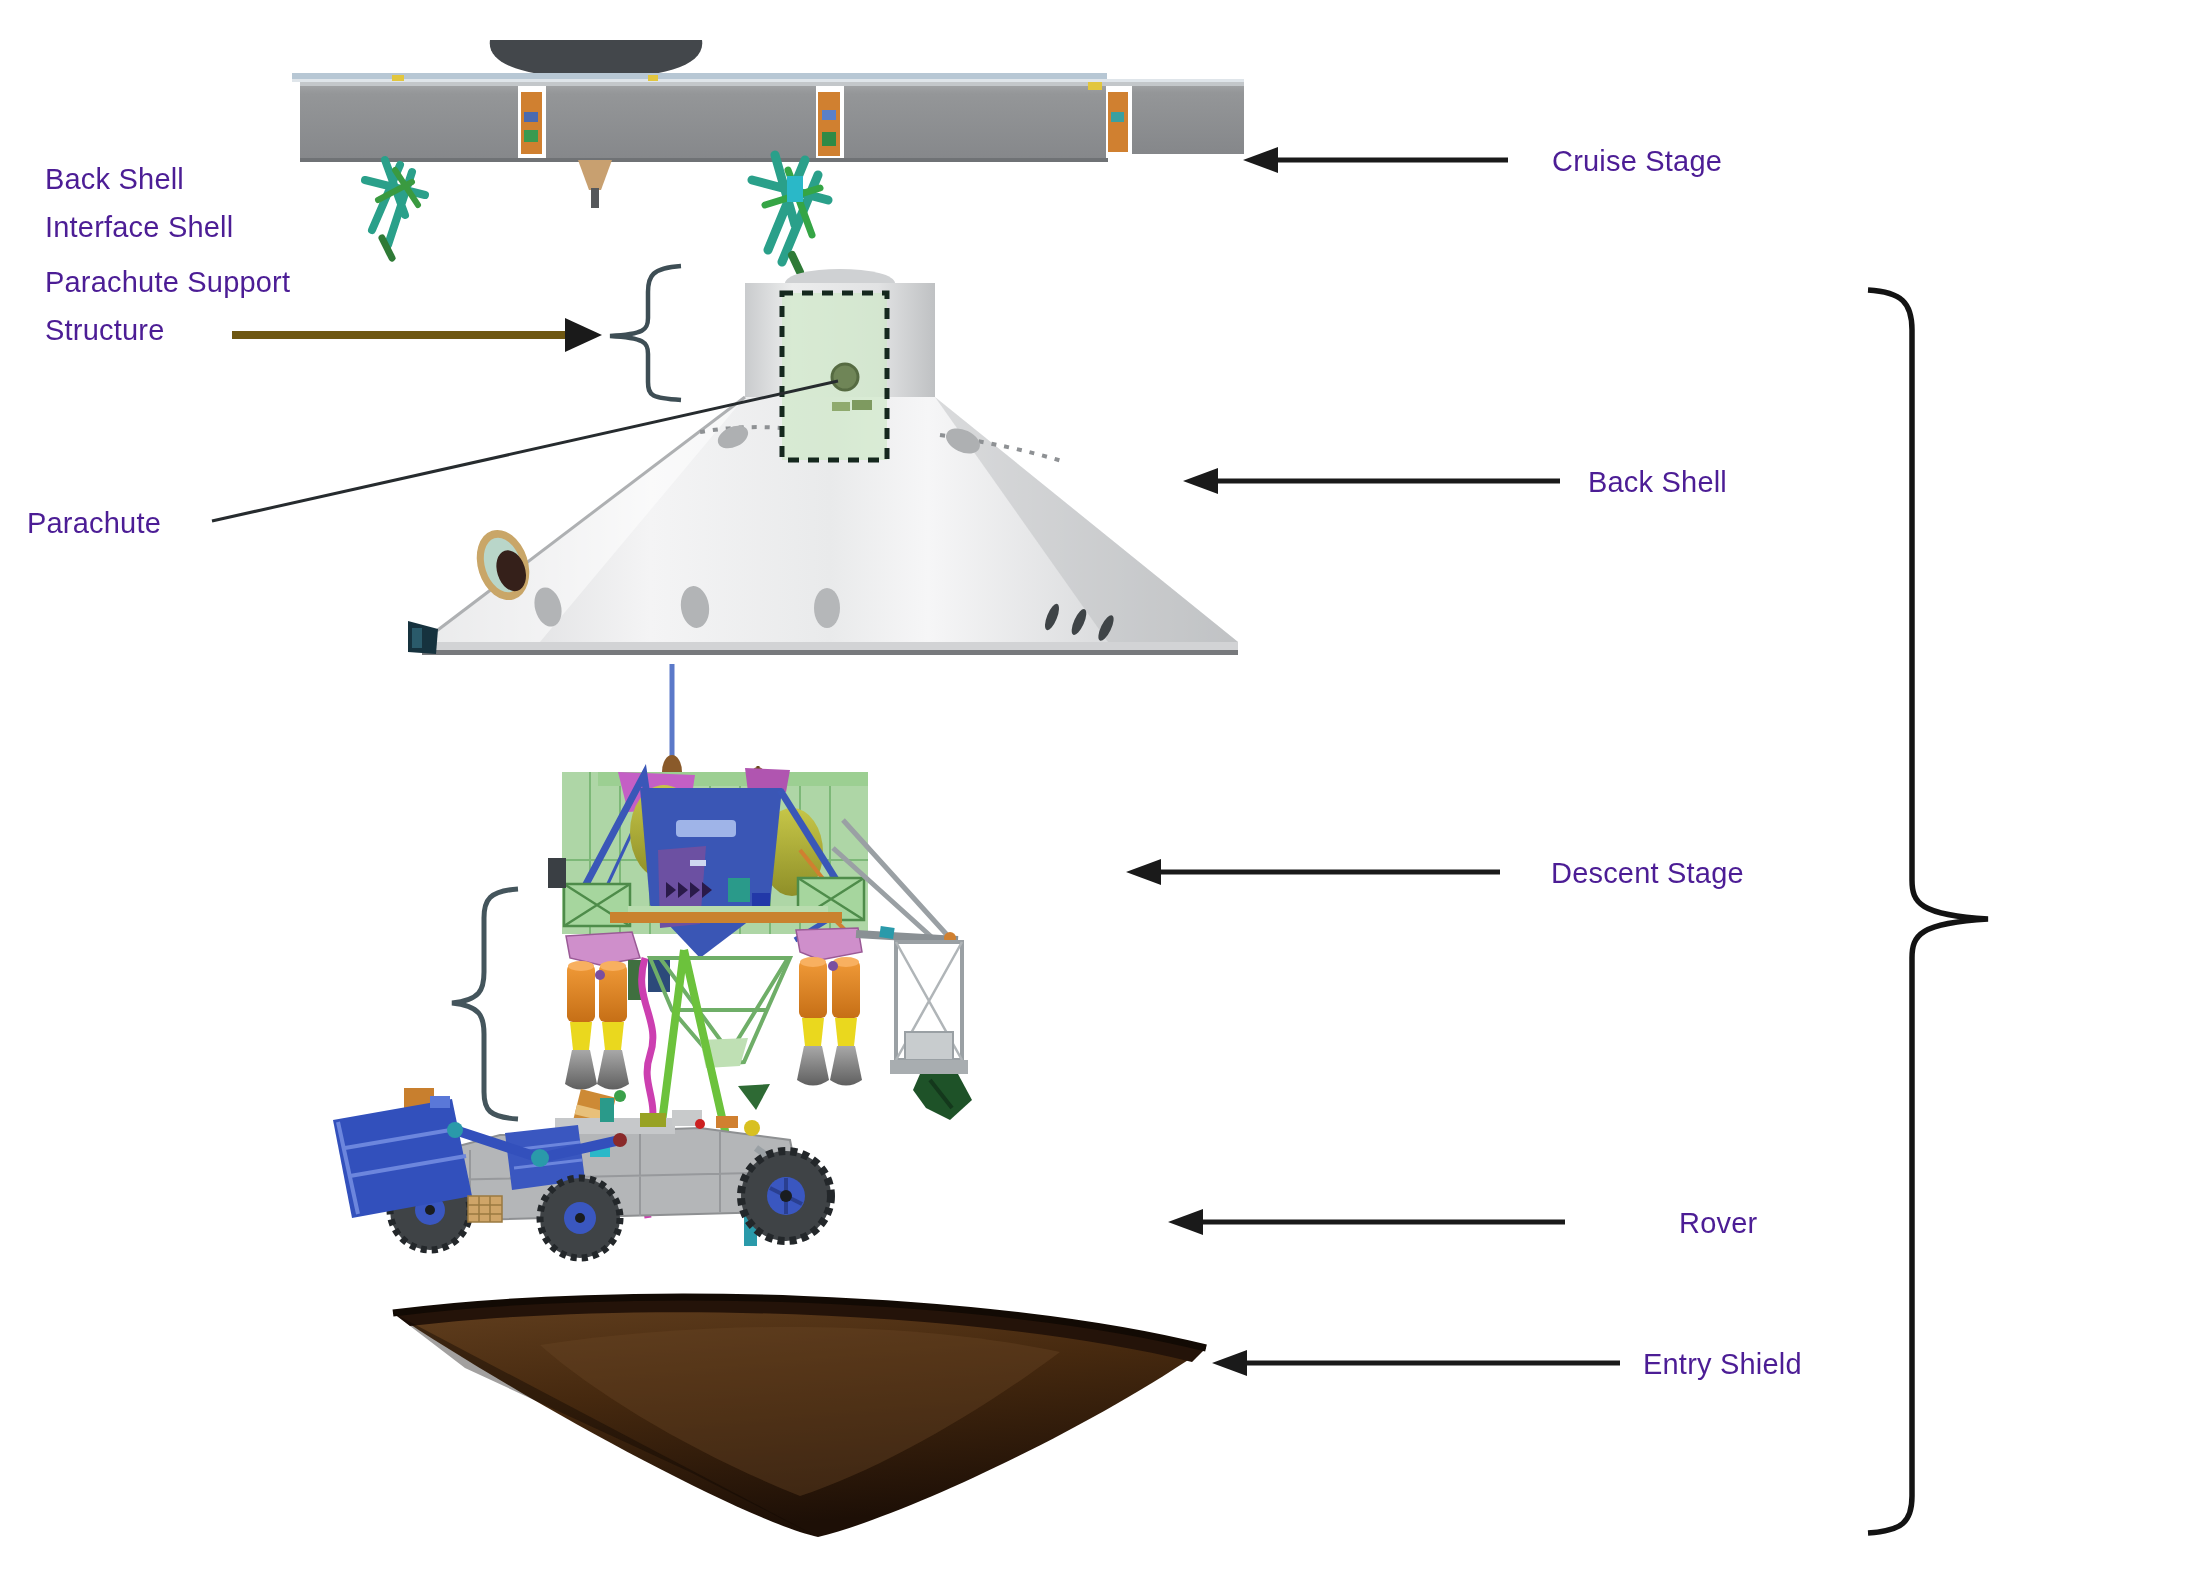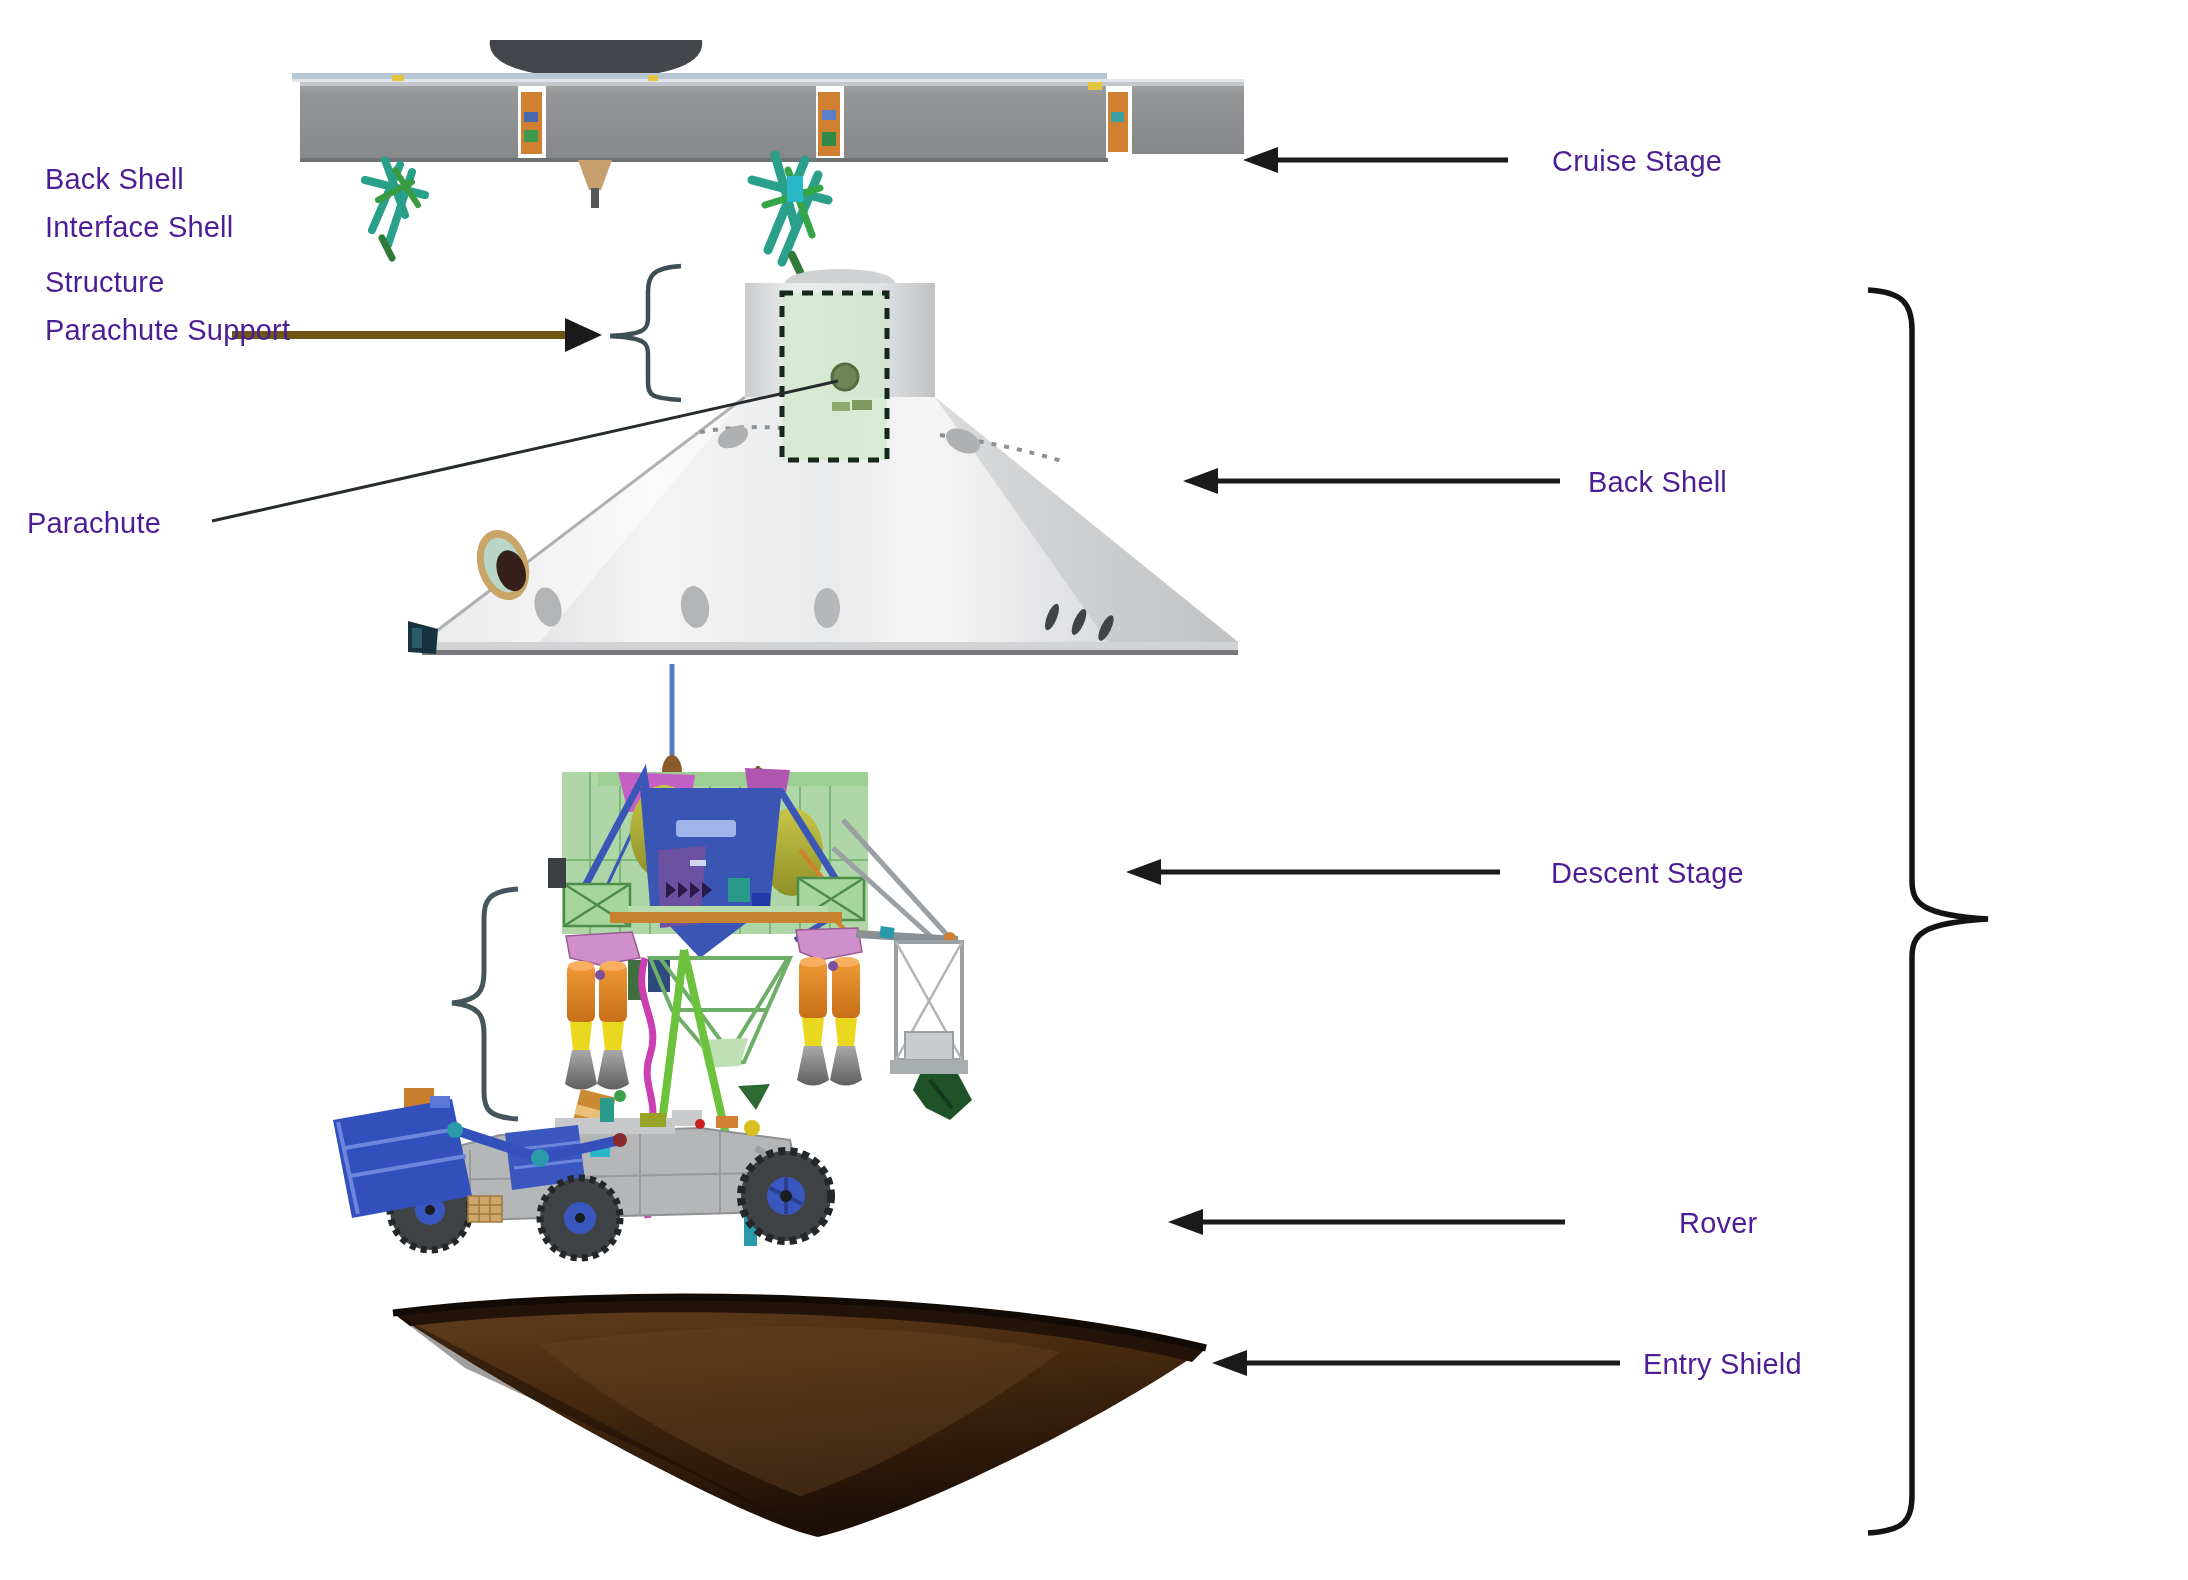--- a/index.html
+++ b/index.html
@@ -356,22 +356,22 @@
   <path d="M518,889 C489,891 484,900 484,918 L484,972 C484,990 480,1000 452,1003 C480,1006 484,1016 484,1034 L484,1092 C484,1110 489,1117 518,1119" stroke="#44555c" stroke-width="5" fill="none"></path>
   <path d="M1868,290 C1902,292 1912,303 1912,330 L1912,880 C1912,903 1920,915 1988,919 C1920,923 1912,935 1912,958 L1912,1496 C1912,1522 1902,1531 1868,1533" stroke="#131313" stroke-width="5.5" fill="none"></path>
 </svg>
 
 <div class="lbl" style="left:45px;top:155px;">
   <div>Back Shell</div>
   <div>Interface Shell</div>
 </div>
 
 <div class="lbl" style="left:45px;top:258px;">
+  <div>Parachute Support</div>
   <div>Structure</div>
-  <div>Parachute Support</div>
 </div>
 
 <div class="lbl" style="left:27px;top:499px;">
   <span>Parachute</span>
 </div>
 
 
 <div class="lbl" style="left:1552px;top:137px;">
   <span>Cruise Stage</span>
 </div>

